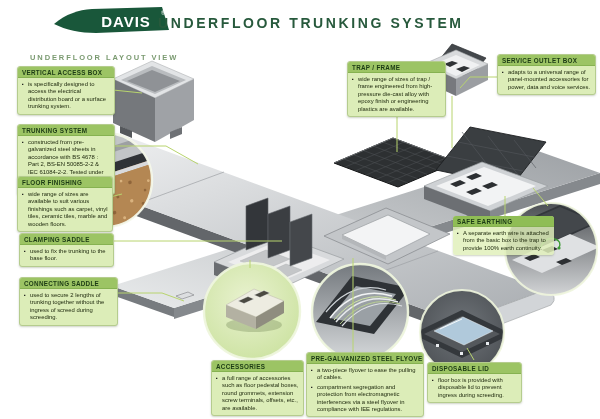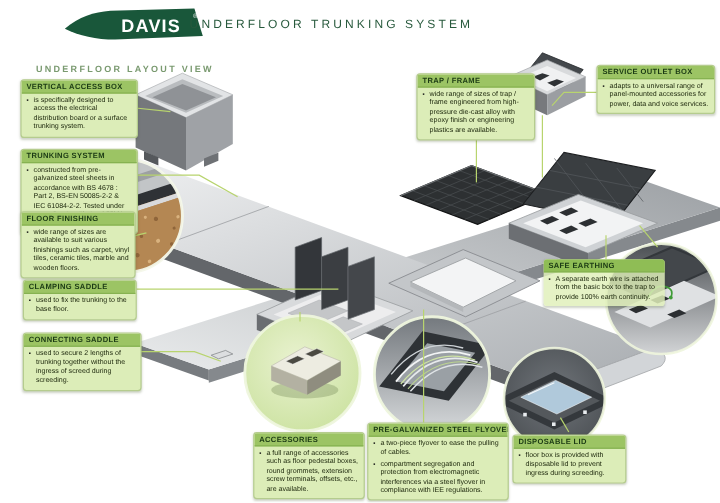--- a/index.html
+++ b/index.html
@@ -1,20 +1,20 @@
 <!DOCTYPE html>
 <html><head>
 <meta charset="utf-8">
 <style>
   html,body{margin:0;padding:0;background:#fff;}
   .stage{position:relative;width:600px;height:419px;background:#ffffff;overflow:hidden;
          font-family:"Liberation Sans",sans-serif;}
   
   .brand-banner{position:absolute;left:40px;top:4px;width:132px;height:36px;z-index:4;}
-  .product-title{position:absolute;left:158px;top:15px;font-size:10px;font-weight:normal;
+  .product-title{position:absolute;left:158px;top:15px;font-size:14px;font-weight:bold;
                  color:#27593c;letter-spacing:2.6px;z-index:4;white-space:nowrap;}
   .layout-subtitle{position:absolute;left:30px;top:53px;font-size:7.5px;font-weight:bold;
                  color:#7a9a70;letter-spacing:1.9px;z-index:4;white-space:nowrap;}
   
   .callout{position:absolute;background:#dcedb8;border:1px solid #b5cc8e;border-radius:3px;
            box-shadow:0 1px 2px rgba(60,80,30,.25);z-index:3;overflow:hidden;}
   .callout-header{background:#9cc464;padding:2px 4px 1px;font-size:6.3px;font-weight:bold;
            color:#1b3a14;letter-spacing:.3px;border-bottom:1px solid #86b251;white-space:nowrap;}
   .callout-body{padding:3px 4px 3px;}
   .callout-body ul{margin:0;padding:0;list-style:none;}

